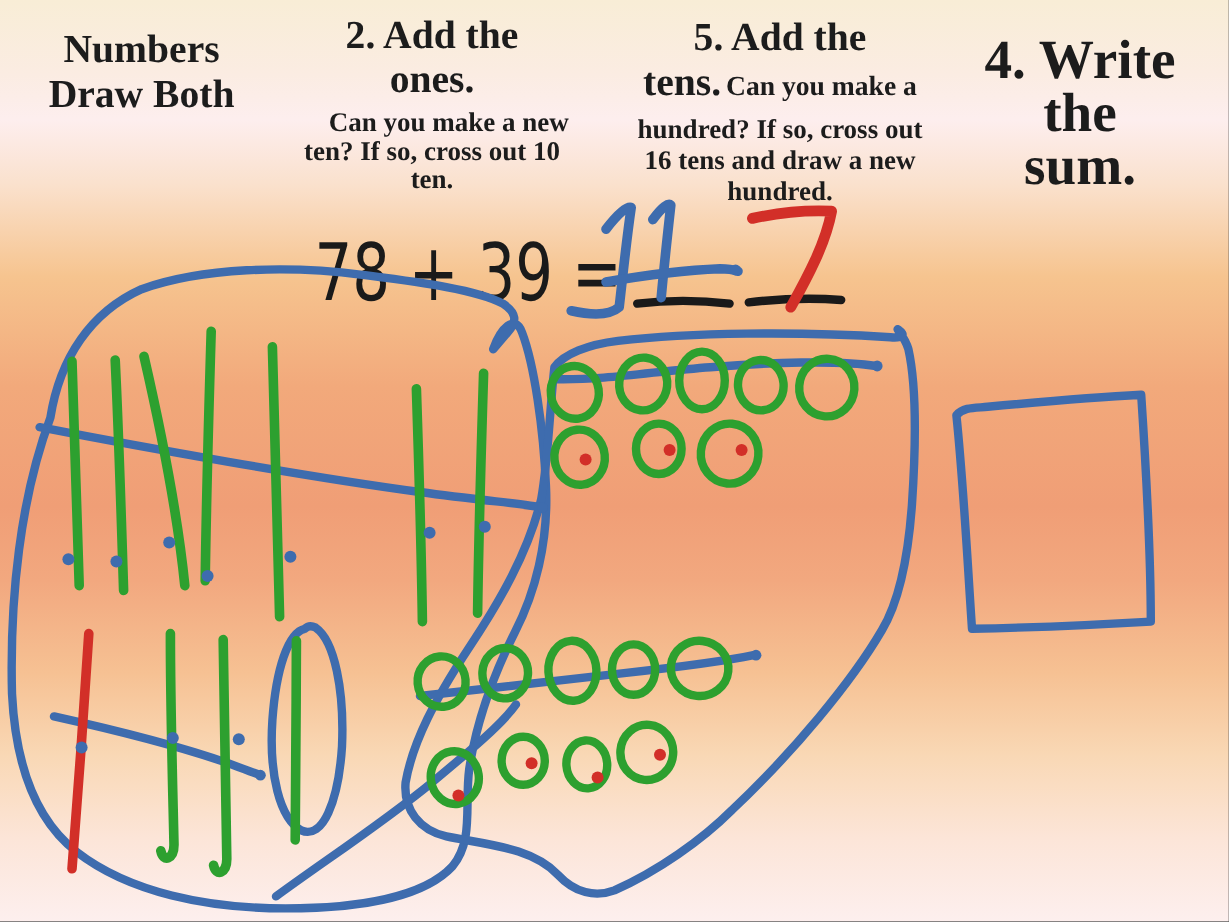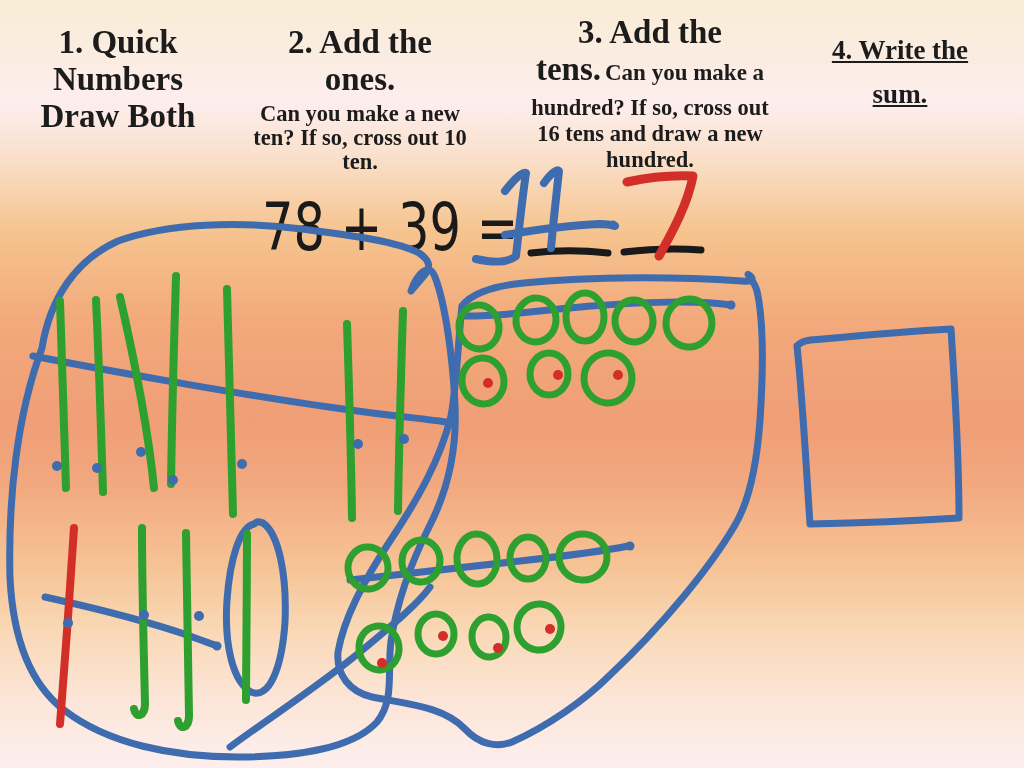--- a/index.html
+++ b/index.html
@@ -3,55 +3,54 @@
 <meta charset="utf-8">
 <style>
   html,body{margin:0;padding:0;background:#555;}
   .stage{
     position:relative;width:1024px;height:768px;overflow:hidden;
     font-family:"Liberation Serif",serif;
   }
   .hdr{position:absolute;text-align:center;color:#1c1c1c;font-weight:700;}
   .hdr .big{font-size:33px;line-height:37px;}
   .hdr .small{font-size:22.5px;line-height:24px;}
-  .hdr .smallgap{margin-top:4px;}
+  .hdr .smallgap{margin-top:4px;text-align:right;}
   .hdr3 .small{line-height:26px;}
-  .hdr4 .big{font-size:27px;line-height:44px;text-decoration:underline;}
+  .hdr4 .big{font-size:46px;line-height:44px;}
   .mixline{line-height:40px;white-space:nowrap;}
   .mixline .big{font-size:33px;}
   .mixline .small{font-size:23px;margin-top:20px;}
   .equation{
     position:absolute;left:262px;top:196px;
     font-family:"DejaVu Sans",sans-serif;
     font-size:66px;line-height:64px;color:#1a1a1a;
     transform:scaleX(.75);transform-origin:0 0;white-space:nowrap;
   }
   .ink{position:absolute;left:0;top:0;}
 </style>
 </head>
 <body>
 
 <div class="stage" style="width: 1024px; height: 768px; background: linear-gradient(rgb(248, 237, 214) 0%, rgb(251, 236, 226) 8%, rgb(253, 238, 238) 13%, rgb(250, 225, 205) 20%, rgb(246, 196, 143) 30%, rgb(242, 169, 123) 42%, rgb(240, 158, 118) 55%, rgb(242, 168, 127) 63%, rgb(246, 193, 147) 73%, rgb(249, 216, 181) 82%, rgb(252, 229, 216) 91%, rgb(253, 239, 238) 100%);">
 
   <div class="hdr" style="left:18px;top:24px;width:200px;">
-    <div class="big">1. Quick</div>
     <div class="big">Numbers</div>
     <div class="big">Draw Both</div>
   </div>
 
-  <div class="hdr" style="left:246px;top:24px;width:228px;">
+  <div class="hdr" style="left:246px;top:12px;width:228px;">
     <div class="big">2. Add the</div>
     <div class="big">ones.</div>
     <div class="small smallgap">Can you make a new</div>
     <div class="small">ten? If so, cross out 10</div>
     <div class="small">ten.</div>
   </div>
 
   <div class="hdr hdr3" style="left:528px;top:14px;width:244px;">
-    <div class="big">3. Add the</div>
+    <div class="big">5. Add the</div>
     <div class="mixline">
       <span class="big">tens.</span>
       <span class="small">Can you make a</span>
     </div>
     <div class="small">hundred? If so, cross out</div>
     <div class="small">16 tens and draw a new</div>
     <div class="small">hundred.</div>
   </div>
 
   <div class="hdr hdr4" style="left:800px;top:28px;width:200px;">

